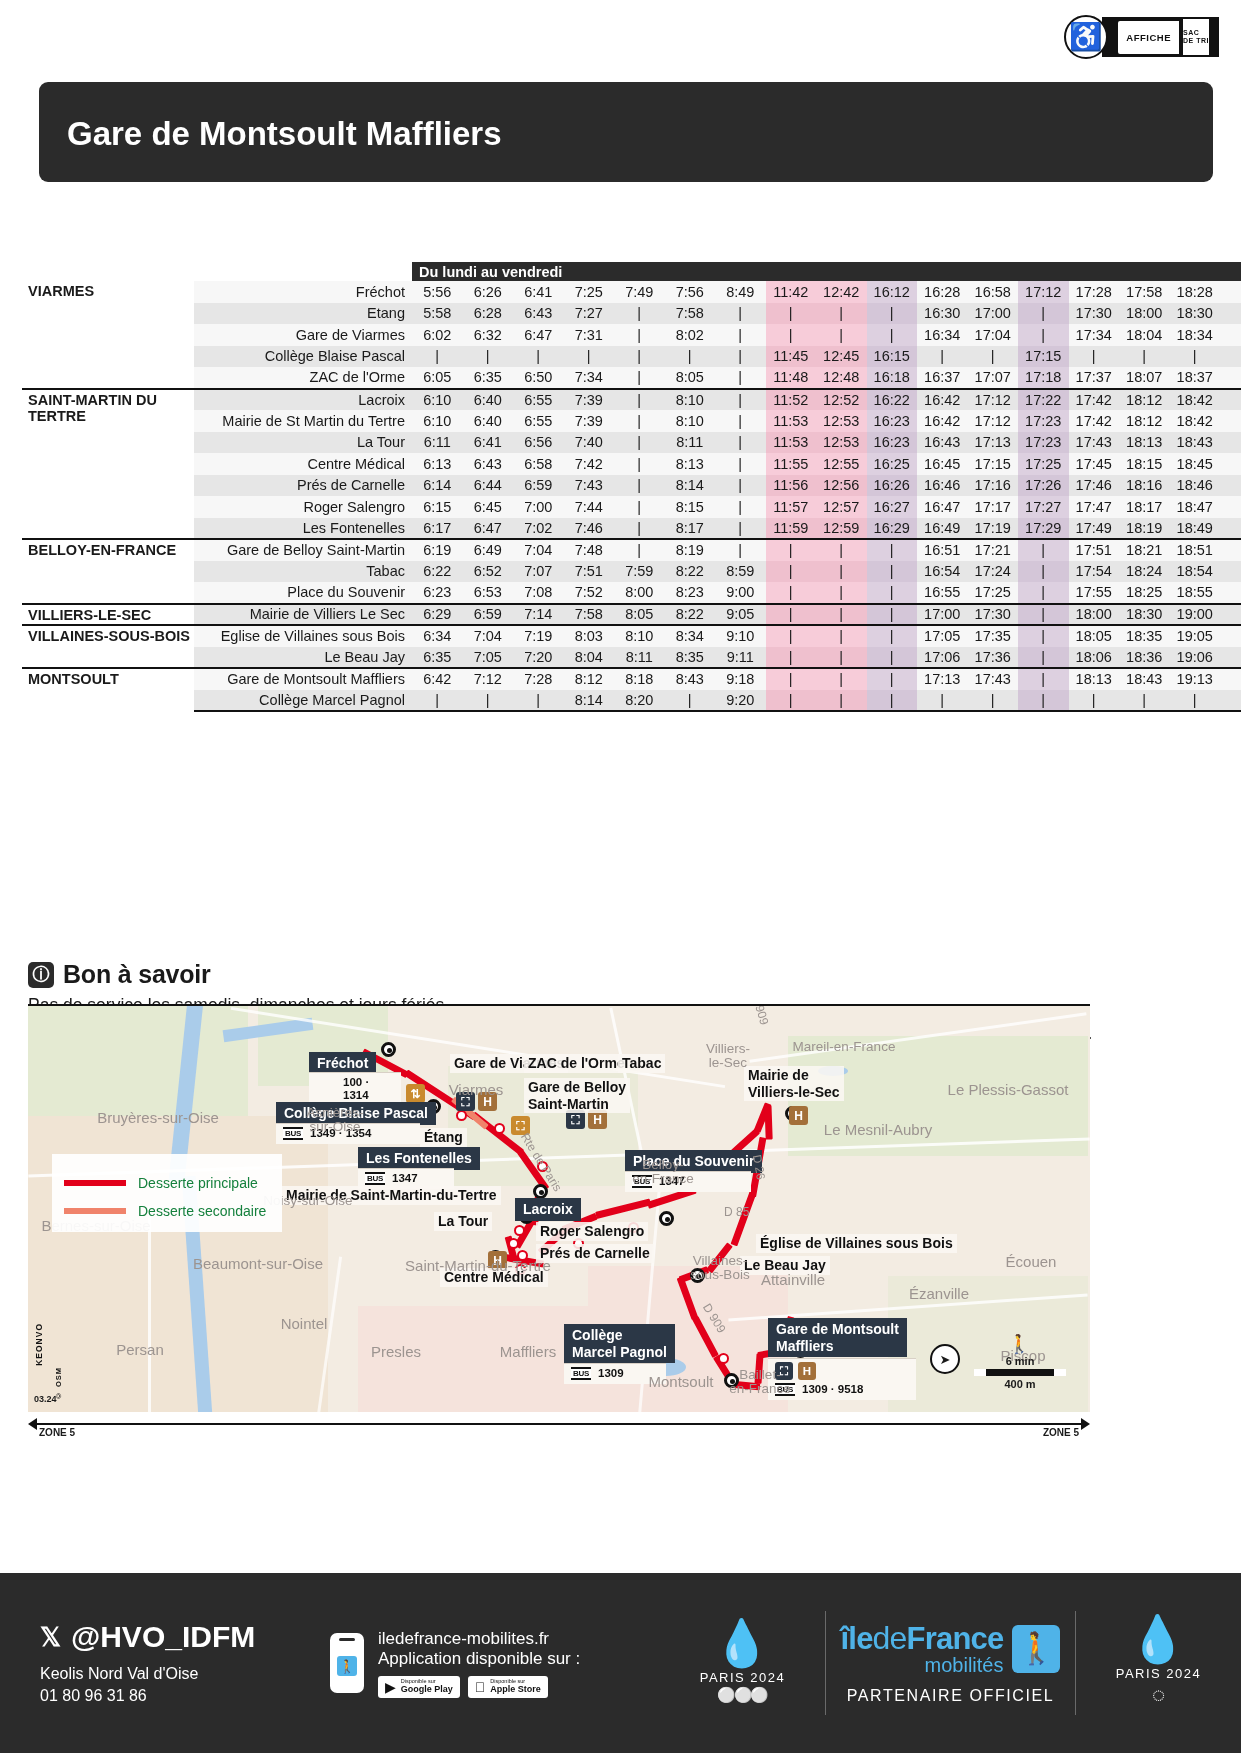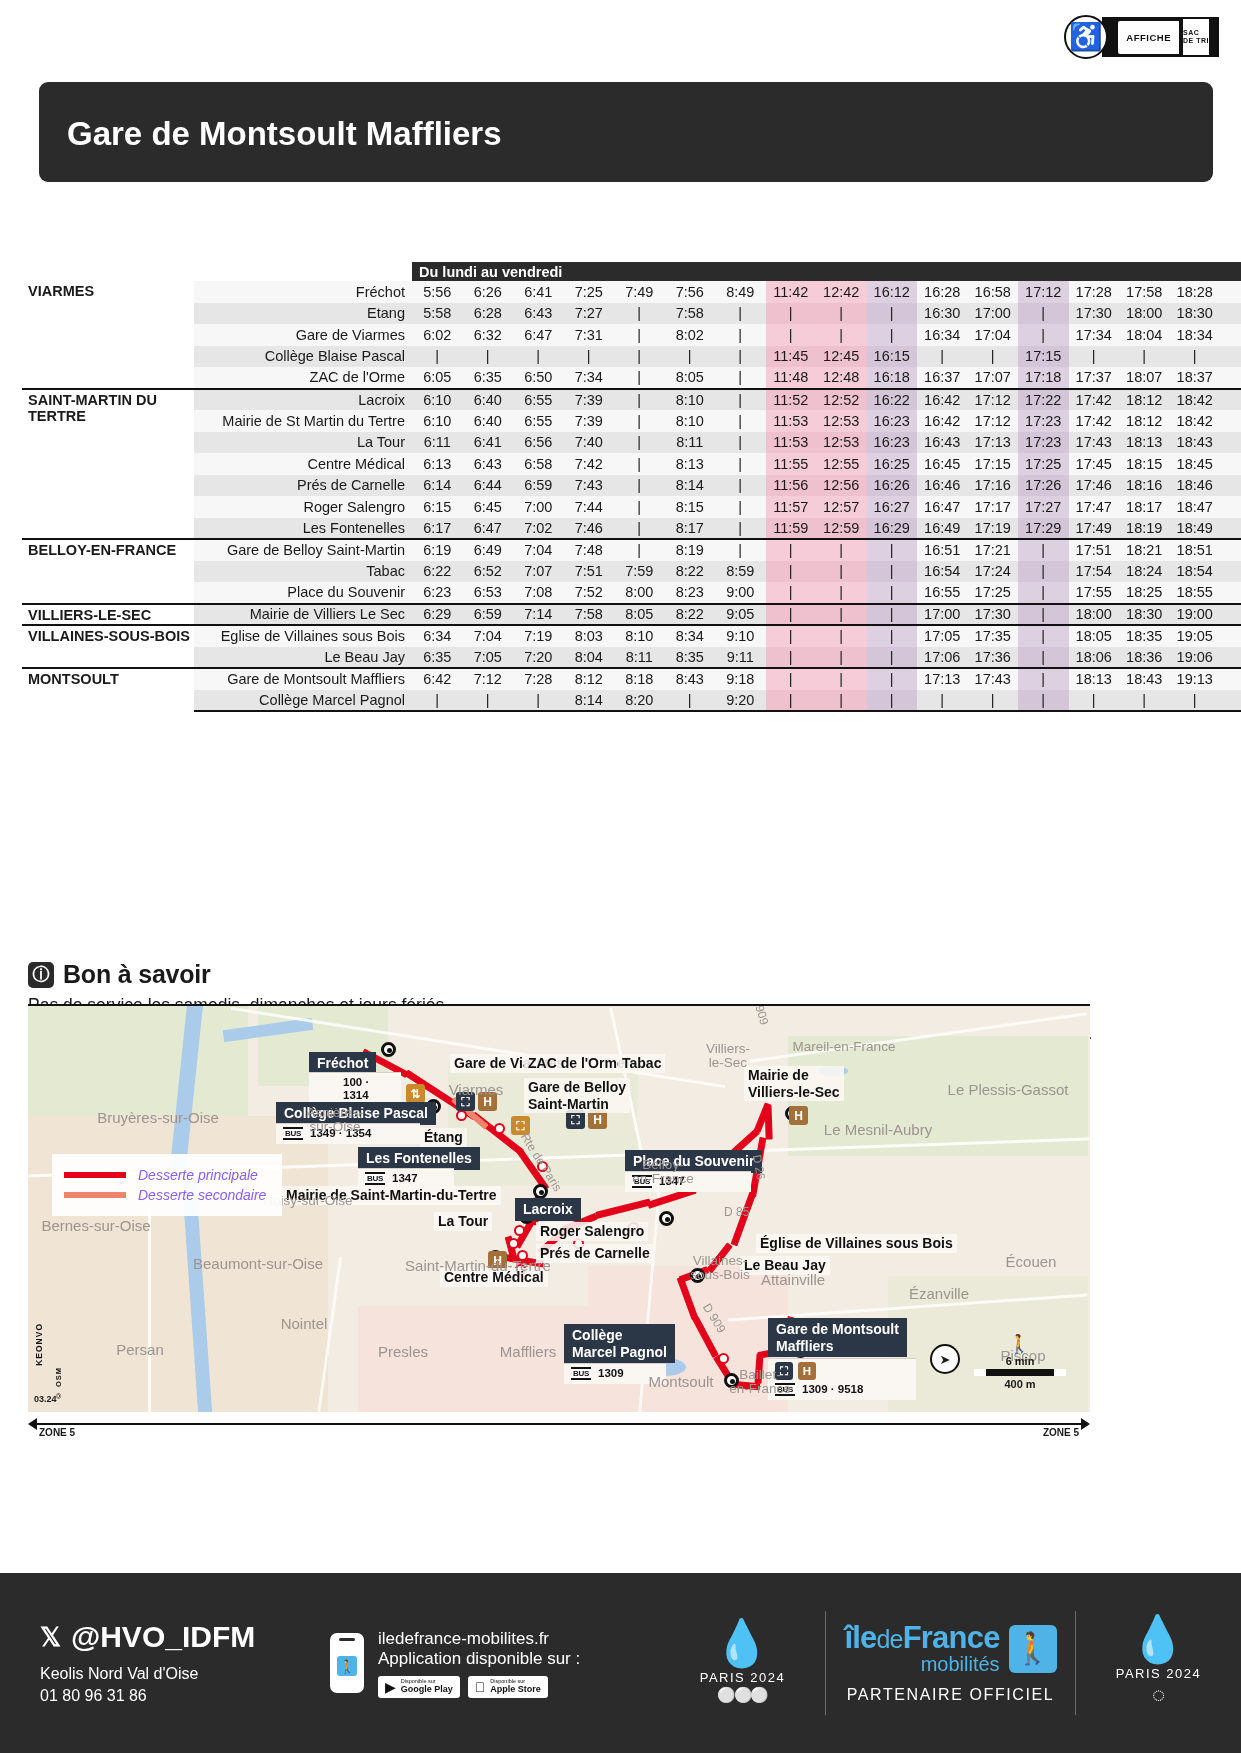--- a/index.html
+++ b/index.html
@@ -172,21 +172,21 @@
     width: 18px; height: 18px; border-radius: 3px; display: inline-flex;
     align-items: center; justify-content: center; font-size: 11.5px; font-weight: bold; color: #fff;
   }
   .map-legend {
     position: absolute; left: 24px; top: 148px; background: rgba(255,255,255,0.93);
     padding: 9px 16px 9px 12px;
   }
   .map-legend div { display: flex; align-items: center; gap: 12px; margin: 4px 0; }
   .map-legend .bar { width: 62px; height: 6px; background: #E2001A; }
   .map-legend .bar.s { background: #f0836b; }
-  .map-legend span { font-size: 14px; font-style: italic; color: #8b5cf6; }
+  .map-legend span { font-size: 14px; color: #15803d; margin-top: 8px; }
   .scalebox { position: absolute; right: 24px; bottom: 22px; text-align: center; }
   .scalebox .walk { font-size: 18px; line-height: 1; }
   .scalebox .mins { font-size: 11px; font-weight: bold; margin: 2px 0; }
   .scalebox .bar  { width: 92px; height: 7px; background: #111; margin: 1px auto;
                     border-left: 12px solid #fff; border-right: 12px solid #fff;
                     box-shadow: inset 0 0 0 1px #111; }
   .scalebox .dist { font-size: 11px; font-weight: bold; margin-top: 2px; }
   .compass {
     position: absolute; right: 130px; bottom: 38px; width: 30px; height: 30px;
     border-radius: 50%; border: 2px solid #111; background: #fff;
@@ -237,21 +237,21 @@
   .store .st .a { font-size: 5.5px; }
   .store .st .b { font-size: 9px; font-weight: bold; }
   .f-olym { width: 165px; display: flex; flex-direction: column; align-items: center; }
   .flame { font-size: 46px; line-height: 0.95; }
   .p2024 { font-size: 13px; letter-spacing: 1.5px; margin-top: 4px; }
   .rings { font-size: 15px; letter-spacing: -2px; margin-top: 1px; }
   .f-sep { width: 1px; height: 104px; background: #6a6a6a; }
   .f-idfm { flex: 1; display: flex; flex-direction: column; align-items: center; }
   .idfm-logo { display: flex; align-items: center; gap: 9px; }
   .idfm-txt .t1 { font-size: 31px; font-weight: bold; color: #4FB3E8; letter-spacing: -0.8px; line-height: 1; }
-  .idfm-txt .t1 .de { font-weight: normal; font-size: 25px; }
+  .idfm-txt .t1 .de { font-weight: normal; font-size: 32px; }
   .idfm-txt .t2 { font-size: 20px; color: #4FB3E8; text-align: right; line-height: 1.1; }
   .idfm-sq { width: 48px; height: 48px; background: #4FB3E8; border-radius: 6px;
       display: flex; align-items: center; justify-content: center; font-size: 31px; color: #fff; }
   .partner { font-size: 16px; letter-spacing: 1.6px; margin-top: 11px; }
 </style>
 </head>
 <body>
 
 <div class="poster">
 
@@ -873,21 +873,21 @@
     <div class="lbl-plain" style="left:712px;top:250px;">Le Beau Jay</div>
 
     <div class="towname big" style="left:45px;top:104px;width:170px;">Bruyères-sur-Oise</div>
     <div class="towname" style="left:262px;top:100px;width:90px;white-space:pre-line;">Asnières-
 sur-Oise</div>
     <div class="towname" style="left:210px;top:188px;width:140px;">Noisy-sur-Oise</div>
     <div class="towname big" style="left:-12px;top:212px;width:160px;">Bernes-sur-Oise</div>
     <div class="towname big" style="left:140px;top:250px;width:180px;">Beaumont-sur-Oise</div>
     <div class="towname big" style="left:226px;top:310px;width:100px;">Nointel</div>
     <div class="towname big" style="left:62px;top:336px;width:100px;">Persan</div>
-    <div class="towname big" style="left:325px;top:338px;width:100px;">Presles</div>
+    <div class="towname big" style="left:318px;top:338px;width:100px;">Presles</div>
     <div class="towname big" style="left:450px;top:338px;width:100px;">Maffliers</div>
     <div class="towname big" style="left:350px;top:252px;width:200px;">Saint-Martin-du-Tertre</div>
     <div class="towname big" style="left:405px;top:76px;width:86px;">Viarmes</div>
     <div class="towname" style="left:660px;top:36px;width:80px;white-space:pre-line;">Villiers-
 le-Sec</div>
     <div class="towname" style="left:726px;top:34px;width:180px;">Mareil-en-France</div>
     <div class="towname big" style="left:900px;top:76px;width:160px;">Le Plessis-Gassot</div>
     <div class="towname big" style="left:770px;top:116px;width:160px;">Le Mesnil-Aubry</div>
     <div class="towname" style="left:590px;top:152px;width:90px;white-space:pre-line;">Belloy-
 en-France</div>

